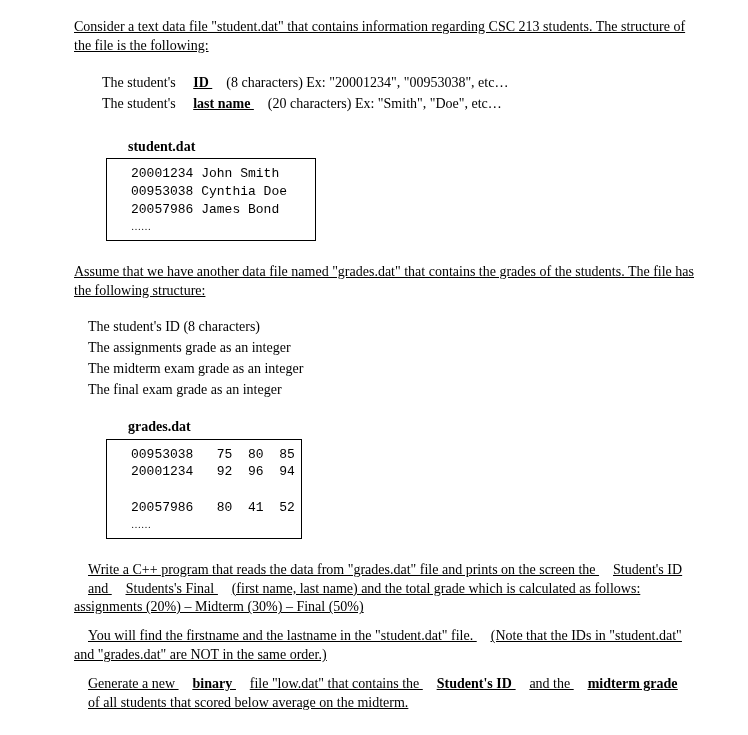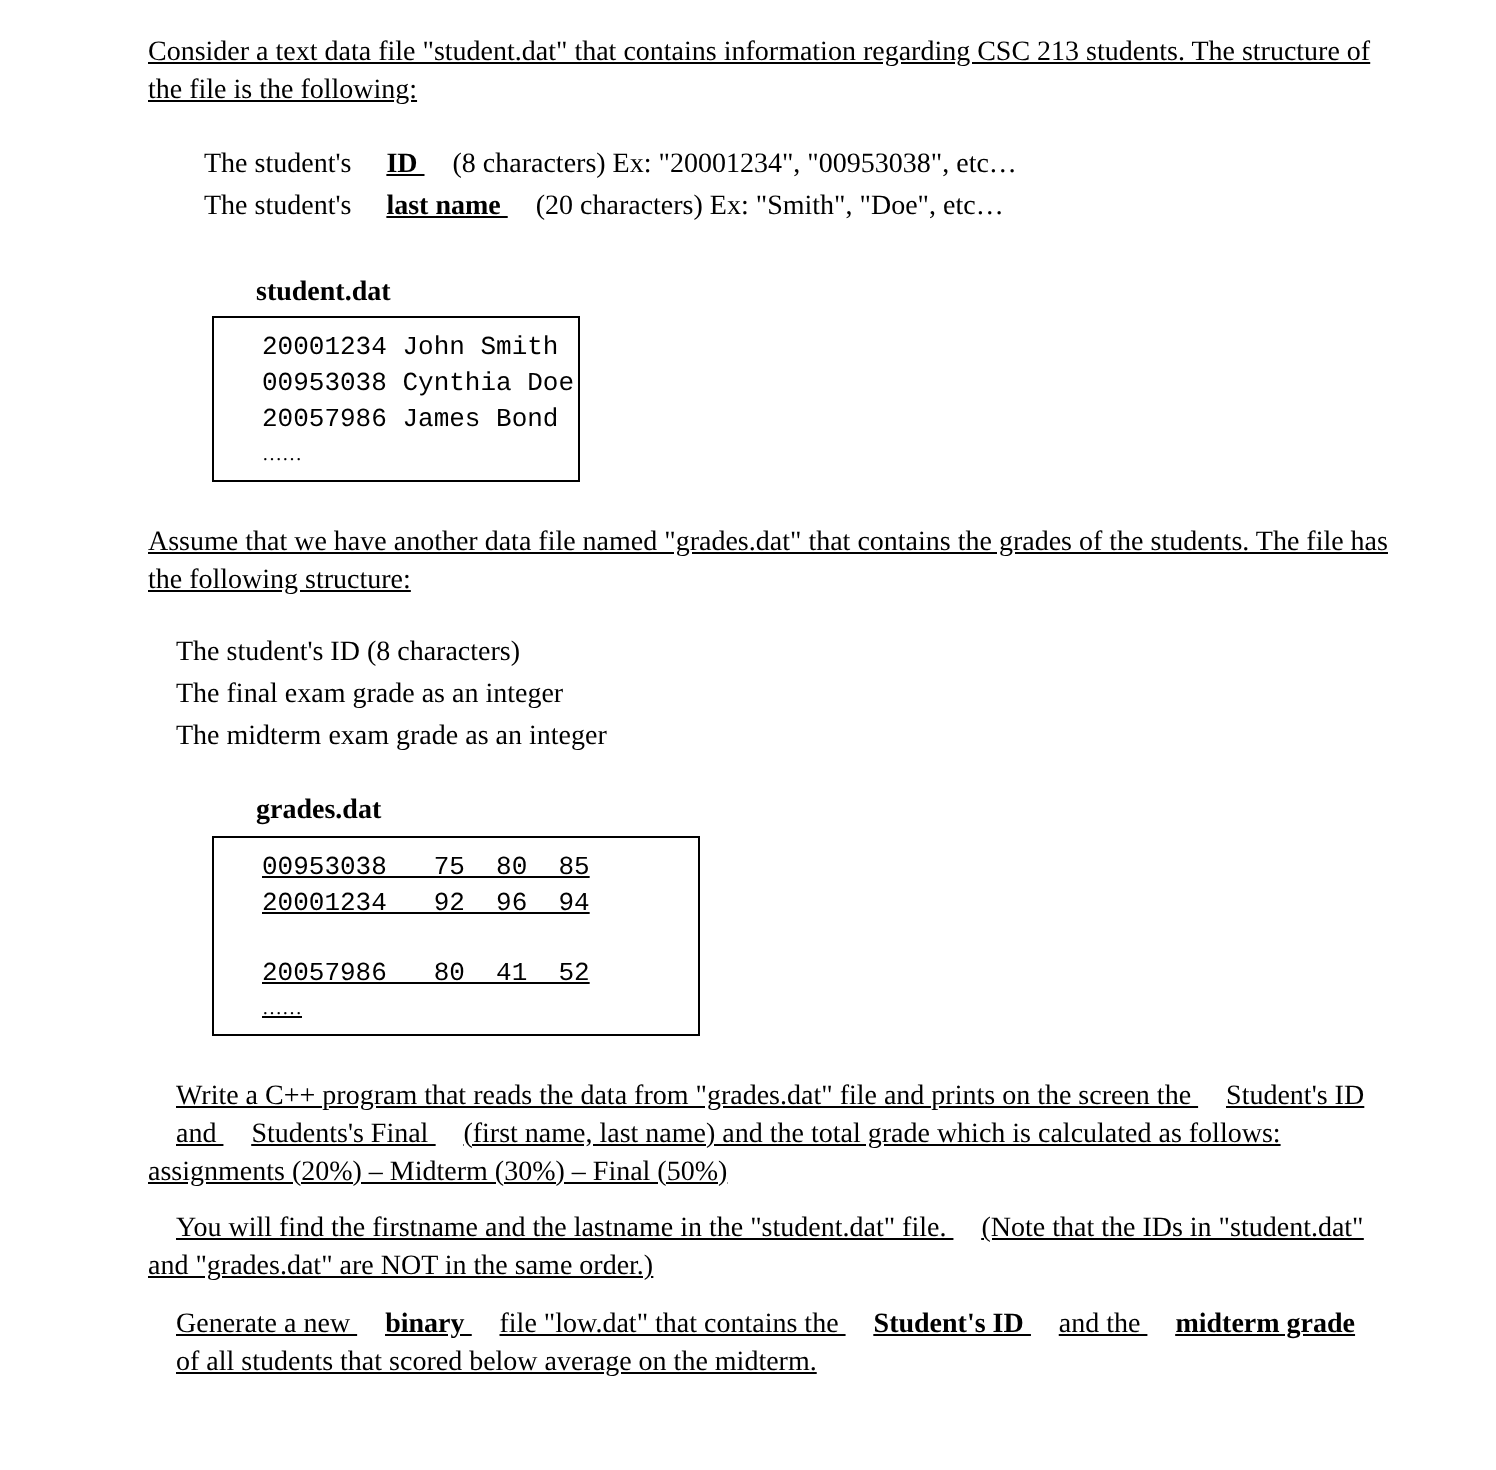--- a/index.html
+++ b/index.html
@@ -41,27 +41,26 @@
       margin-left: 40px;
       display: inline-block;
       margin-bottom: 2px;
     }
     .file-box {
       border: 1px solid #000;
       padding: 6px 10px 4px 10px;
       font-family: "Courier New", Courier, monospace;
       font-size: 13px;
       line-height: 1.35;
-      width: 184px;
+      width: 210px;
       white-space: pre;
       margin-left: 18px;
     }
     .file-box-b {
-      width: 244px;
-      text-decoration: underline;
+      width: 196px;
     }
     .file-dots {
       font-family: "Times New Roman", Times, serif;
       font-size: 10px;
       letter-spacing: 0px;
     }
     .field-block p {
       margin: 0 0 2px 0;
     }
   </style>
@@ -92,22 +91,23 @@
 </div>
 
 <div class="spacer-lg"></div>
 
 <p class="para">Assume that we have another data file named "grades.dat" that contains the grades of the students. The file has the following structure:</p>
 
 <div class="spacer-sm"></div>
 
 <div class="field-block">
   <p>The student's ID (8 characters)</p>
+  <p>The assignments grade as an integer</p>
+  <p>The midterm exam grade as an integer</p>
   <p>The final exam grade as an integer</p>
-  <p>The midterm exam grade as an integer</p>
 </div>
 
 <div class="spacer-md"></div>
 
 <div>
   <span class="file-label">grades.dat</span>
   <div class="file-box file-box-b"><span>00953038   75  80  85</span>
 <span>20001234   92  96  94</span>
 
 <span>20057986   80  41  52</span>

